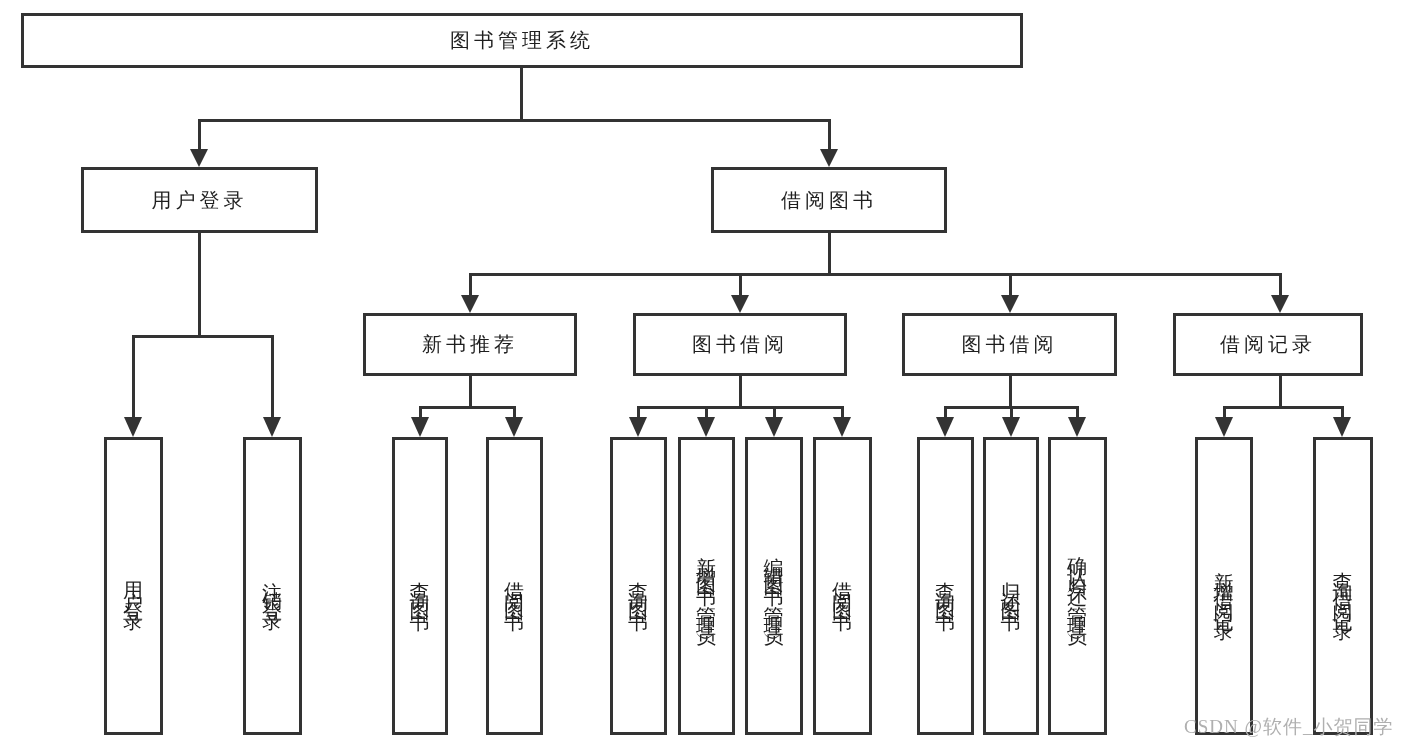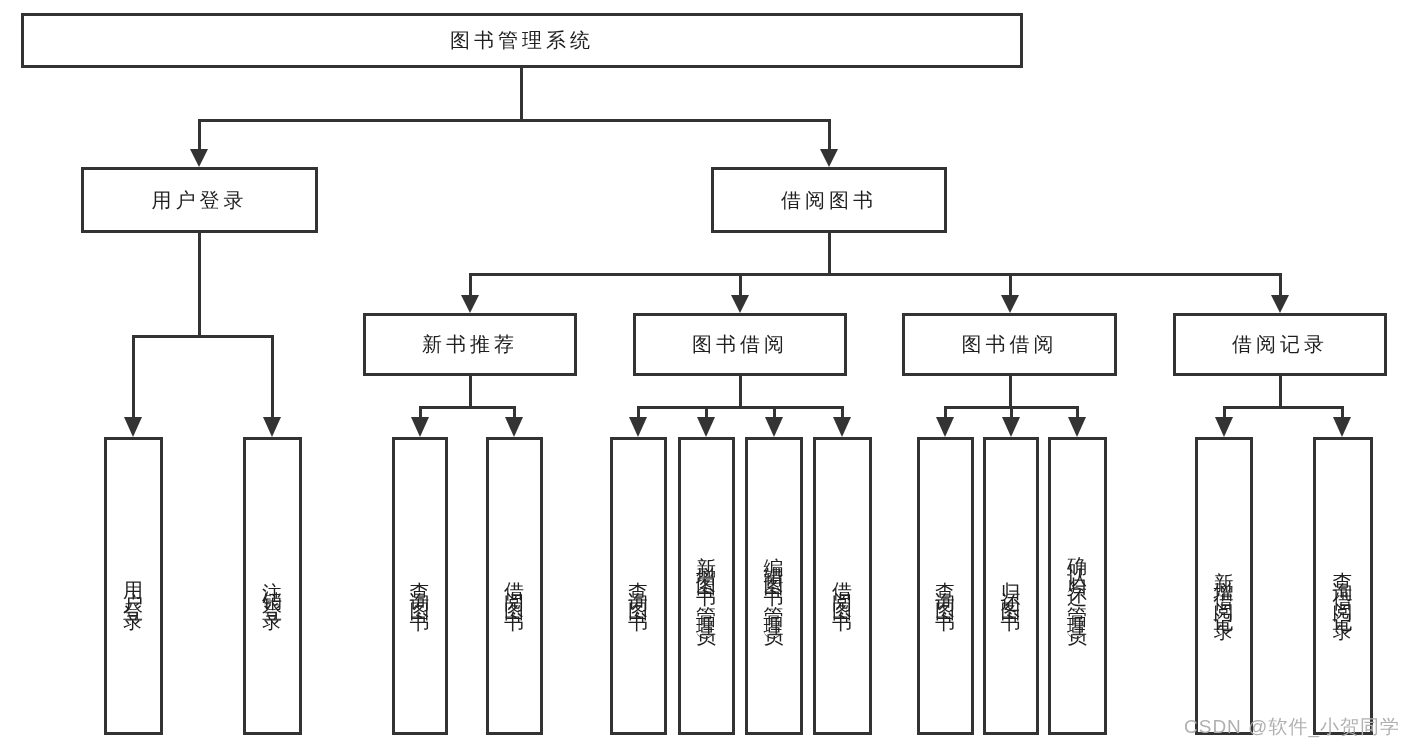--- a/index.html
+++ b/index.html
@@ -6,21 +6,21 @@
     --line:#333333;
     --text:#1f1f1f;
     --wm:#b0b0b0;
     --bg:#ffffff;
   }
   html,body{margin:0;padding:0;background:var(--bg);}
   #canvas{
     position:relative;
     width:1405px;height:747px;
     background:var(--bg);
-    font-family:Liberation Sans, sans-serif;
+    font-family:Liberation Serif, serif;
     overflow:hidden;
     border-radius:23px;
   }
   .node{
     position:absolute;
     box-sizing:border-box;
     border:3px solid var(--line);
     background:#fff;
     display:flex;align-items:center;justify-content:center;
     color:var(--text);
@@ -91,21 +91,21 @@
   <div class="vl" style="left:739px;top:273px;height:23px;"></div>
   <div class="arr sm" style="left:731px;top:295px;"></div>
   <div class="vl" style="left:1009px;top:273px;height:23px;"></div>
   <div class="arr sm" style="left:1001px;top:295px;"></div>
   <div class="vl" style="left:1279px;top:273px;height:23px;"></div>
   <div class="arr sm" style="left:1271px;top:295px;"></div>
 
   <div class="node" style="left:363px;top:313px;width:214px;height:63px;">新书推荐</div>
   <div class="node" style="left:633px;top:313px;width:214px;height:63px;">图书借阅</div>
   <div class="node" style="left:902px;top:313px;width:215px;height:63px;">图书借阅</div>
-  <div class="node" style="left:1173px;top:313px;width:214px;height:63px;">借阅记录</div>
+  <div class="node" style="left:1173px;top:313px;width:190px;height:63px;">借阅记录</div>
 
   <div class="vl" style="left:469px;top:376px;height:32px;"></div>
   <div class="hl" style="left:419px;top:406px;width:97px;"></div>
   <div class="vl" style="left:419px;top:406px;height:13px;"></div>
   <div class="arr" style="left:411px;top:417px;"></div>
   <div class="vl" style="left:513px;top:406px;height:13px;"></div>
   <div class="arr" style="left:505px;top:417px;"></div>
 
   <div class="vl" style="left:739px;top:376px;height:32px;"></div>
   <div class="hl" style="left:637px;top:406px;width:207px;"></div>

